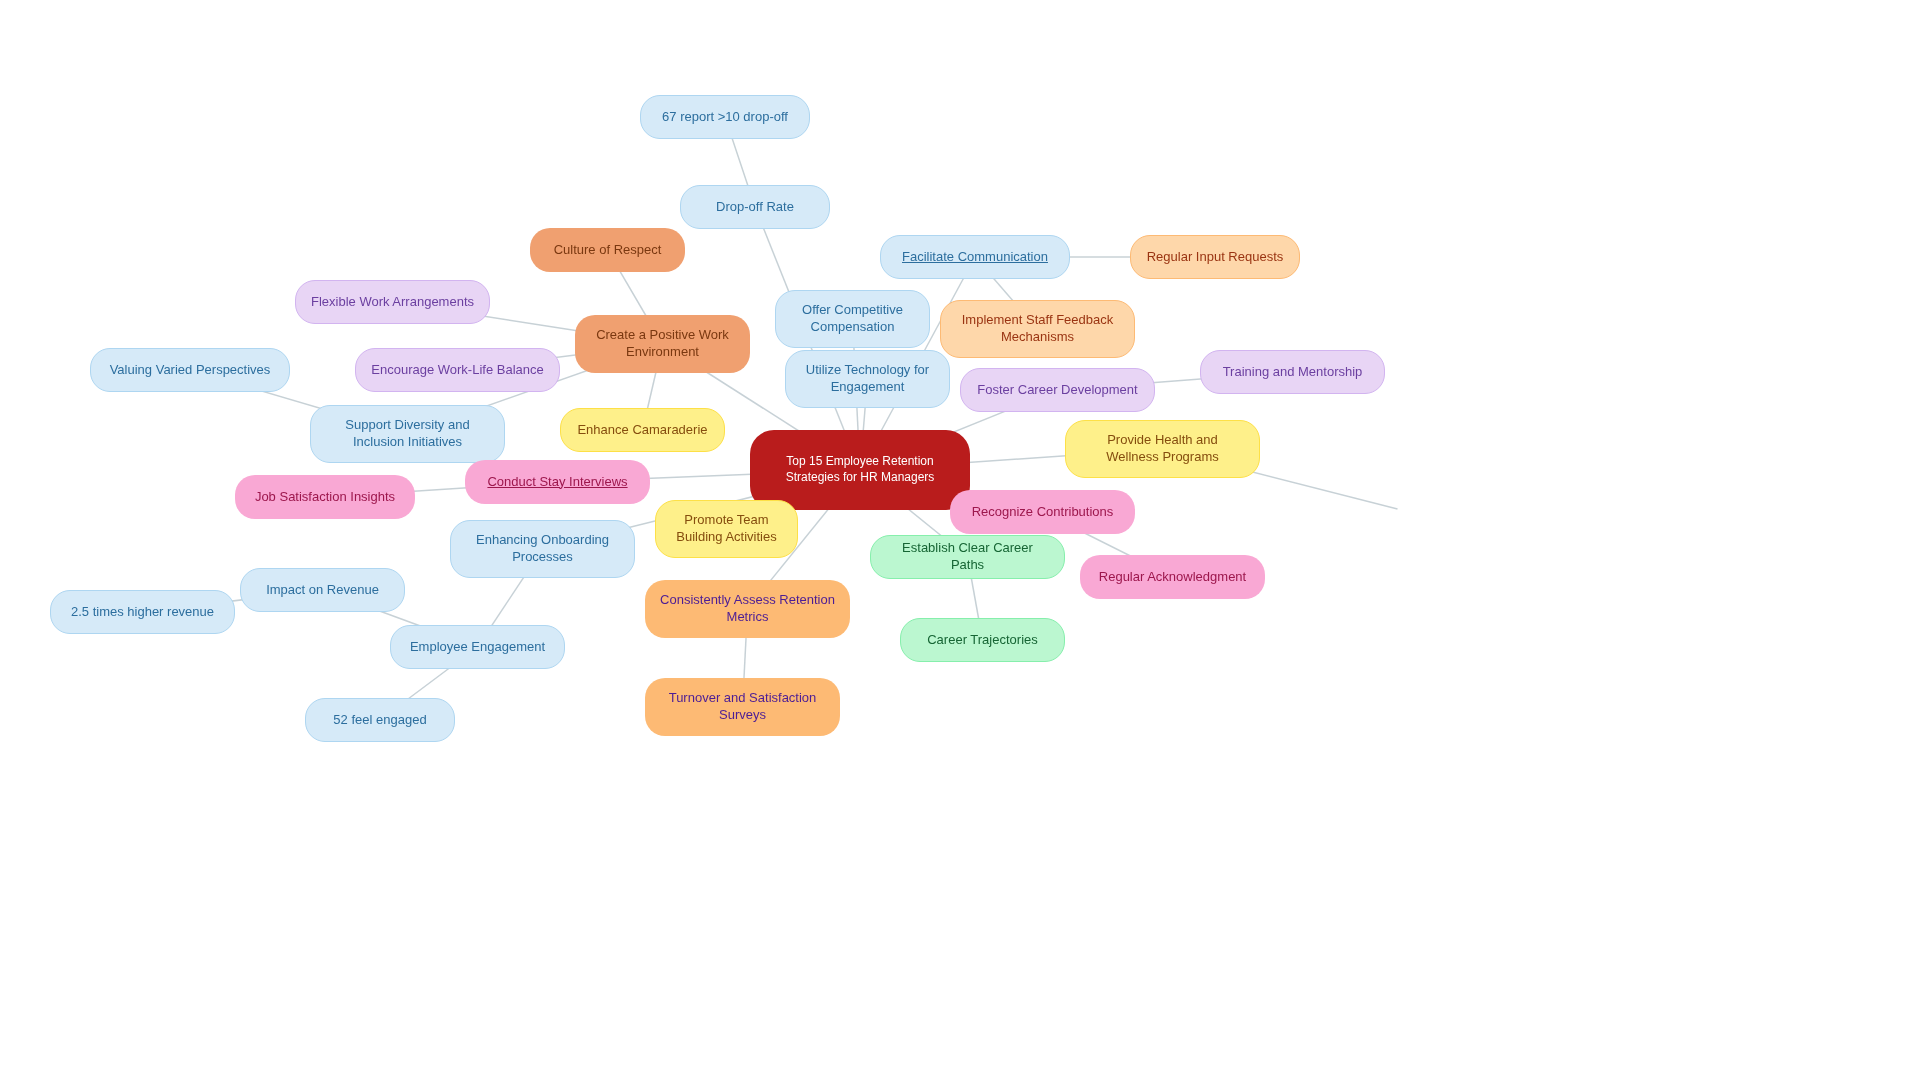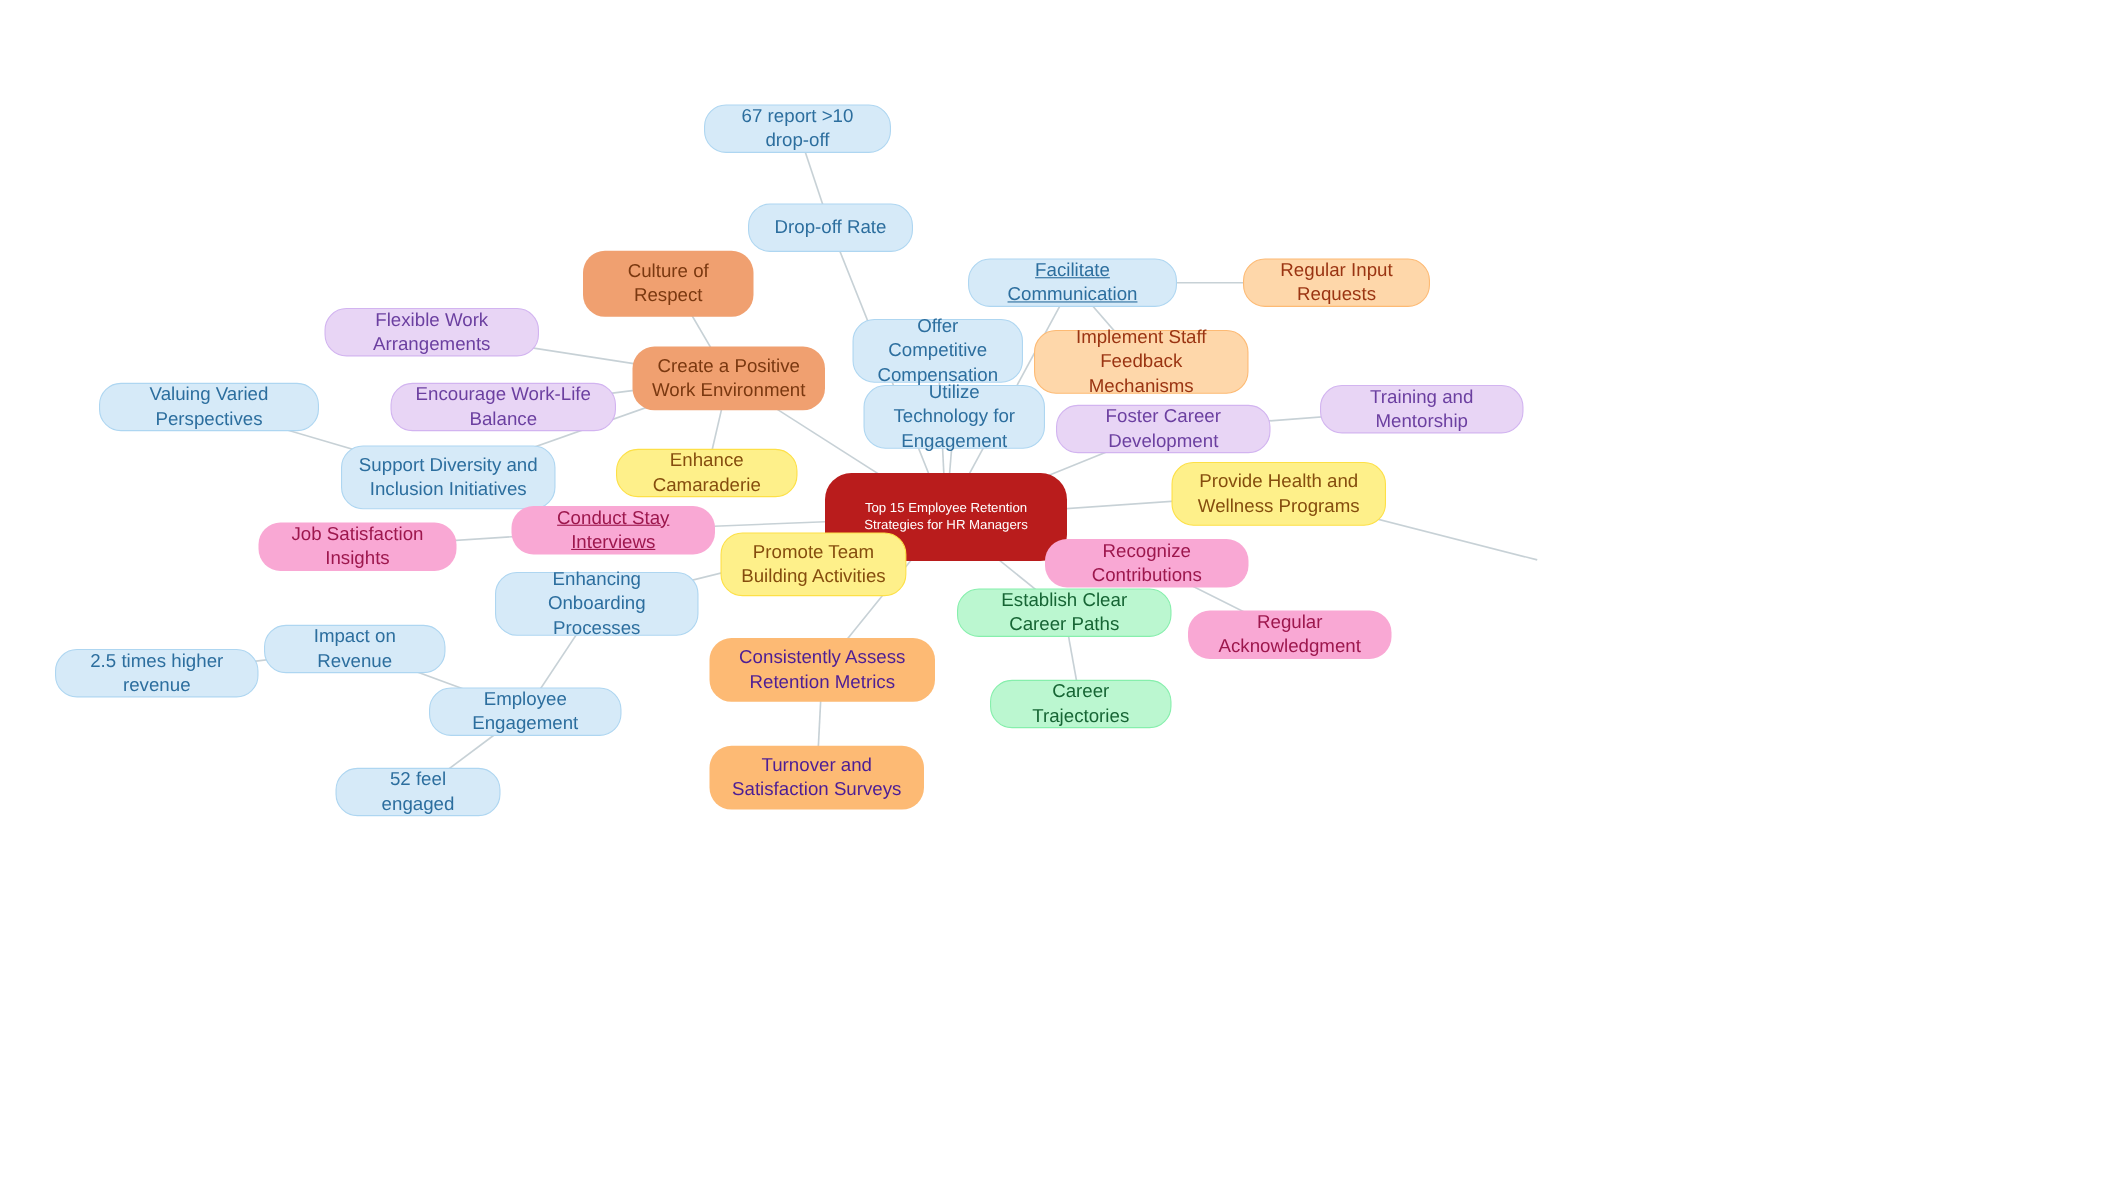--- a/index.html
+++ b/index.html
@@ -24,21 +24,21 @@
       pointer-events: none;
       z-index: 1;
     }
     .node {
       position: absolute;
       border-radius: 20px;
       display: flex;
       align-items: center;
       justify-content: center;
       text-align: center;
-      font-size: 17px;
+      font-size: 13px;
       font-weight: 500;
       line-height: 1.3;
       z-index: 2;
       cursor: pointer;
       padding: 8px 14px;
     }
     .node-center {
       background: #b91c1c;
       color: #ffffff;
       font-size: 12px;
@@ -132,30 +132,30 @@
     <div class="node node-peach" style="left: 940px; top: 300px; width: 195px; height: 58px;">Implement Staff Feedback
 Mechanisms</div>
     <div class="node node-blue-light" style="left: 775px; top: 290px; width: 155px; height: 58px;">Offer Competitive
 Compensation</div>
     <div class="node node-orange" style="left: 575px; top: 315px; width: 175px; height: 58px;">Create a Positive Work
 Environment</div>
     <div class="node node-blue-light" style="left: 785px; top: 350px; width: 165px; height: 58px;">Utilize Technology for
 Engagement</div>
     <div class="node node-purple-light" style="left: 960px; top: 368px; width: 195px; height: 44px;">Foster Career Development</div>
     <div class="node node-purple-light" style="left: 1200px; top: 350px; width: 185px; height: 44px;">Training and Mentorship</div>
-    <div class="node node-orange" style="left: 530px; top: 228px; width: 155px; height: 60px;">Culture of Respect</div>
+    <div class="node node-orange" style="left: 530px; top: 228px; width: 155px; height: 44px;">Culture of Respect</div>
     <div class="node node-purple-light" style="left: 295px; top: 280px; width: 195px; height: 44px;">Flexible Work Arrangements</div>
     <div class="node node-purple-light" style="left: 355px; top: 348px; width: 205px; height: 44px;">Encourage Work-Life Balance</div>
     <div class="node node-yellow-light" style="left: 560px; top: 408px; width: 165px; height: 44px;">Enhance Camaraderie</div>
     <div class="node node-blue-light" style="left: 310px; top: 405px; width: 195px; height: 58px;">Support Diversity and
 Inclusion Initiatives</div>
     <div class="node node-blue-light" style="left: 90px; top: 348px; width: 200px; height: 44px;">Valuing Varied Perspectives</div>
     <div class="node node-pink" style="left: 465px; top: 460px; width: 185px; height: 44px; text-decoration: underline;">Conduct Stay Interviews</div>
     <div class="node node-pink" style="left: 235px; top: 475px; width: 180px; height: 44px;">Job Satisfaction Insights</div>
-    <div class="node node-yellow-light" style="left: 655px; top: 484px; width: 169px; height: 58px; text-align: center;">Promote Team Building
+    <div class="node node-yellow-light" style="left: 655px; top: 500px; width: 143px; height: 58px; text-align: center;">Promote Team Building
 Activities</div>
     <div class="node node-yellow-light" style="left: 1065px; top: 420px; width: 195px; height: 58px;">Provide Health and Wellness
 Programs</div>
     <div class="node node-pink" style="left: 950px; top: 490px; width: 185px; height: 44px;">Recognize Contributions</div>
     <div class="node node-green-light" style="left: 870px; top: 535px; width: 195px; height: 44px;">Establish Clear Career Paths</div>
     <div class="node node-pink" style="left: 1080px; top: 555px; width: 185px; height: 44px;">Regular Acknowledgment</div>
     <div class="node node-green-light" style="left: 900px; top: 618px; width: 165px; height: 44px;">Career Trajectories</div>
     <div class="node node-blue-light" style="left: 450px; top: 520px; width: 185px; height: 58px;">Enhancing Onboarding
 Processes</div>
     <div class="node node-lavender" style="left: 645px; top: 580px; width: 205px; height: 58px;">Consistently Assess Retention

